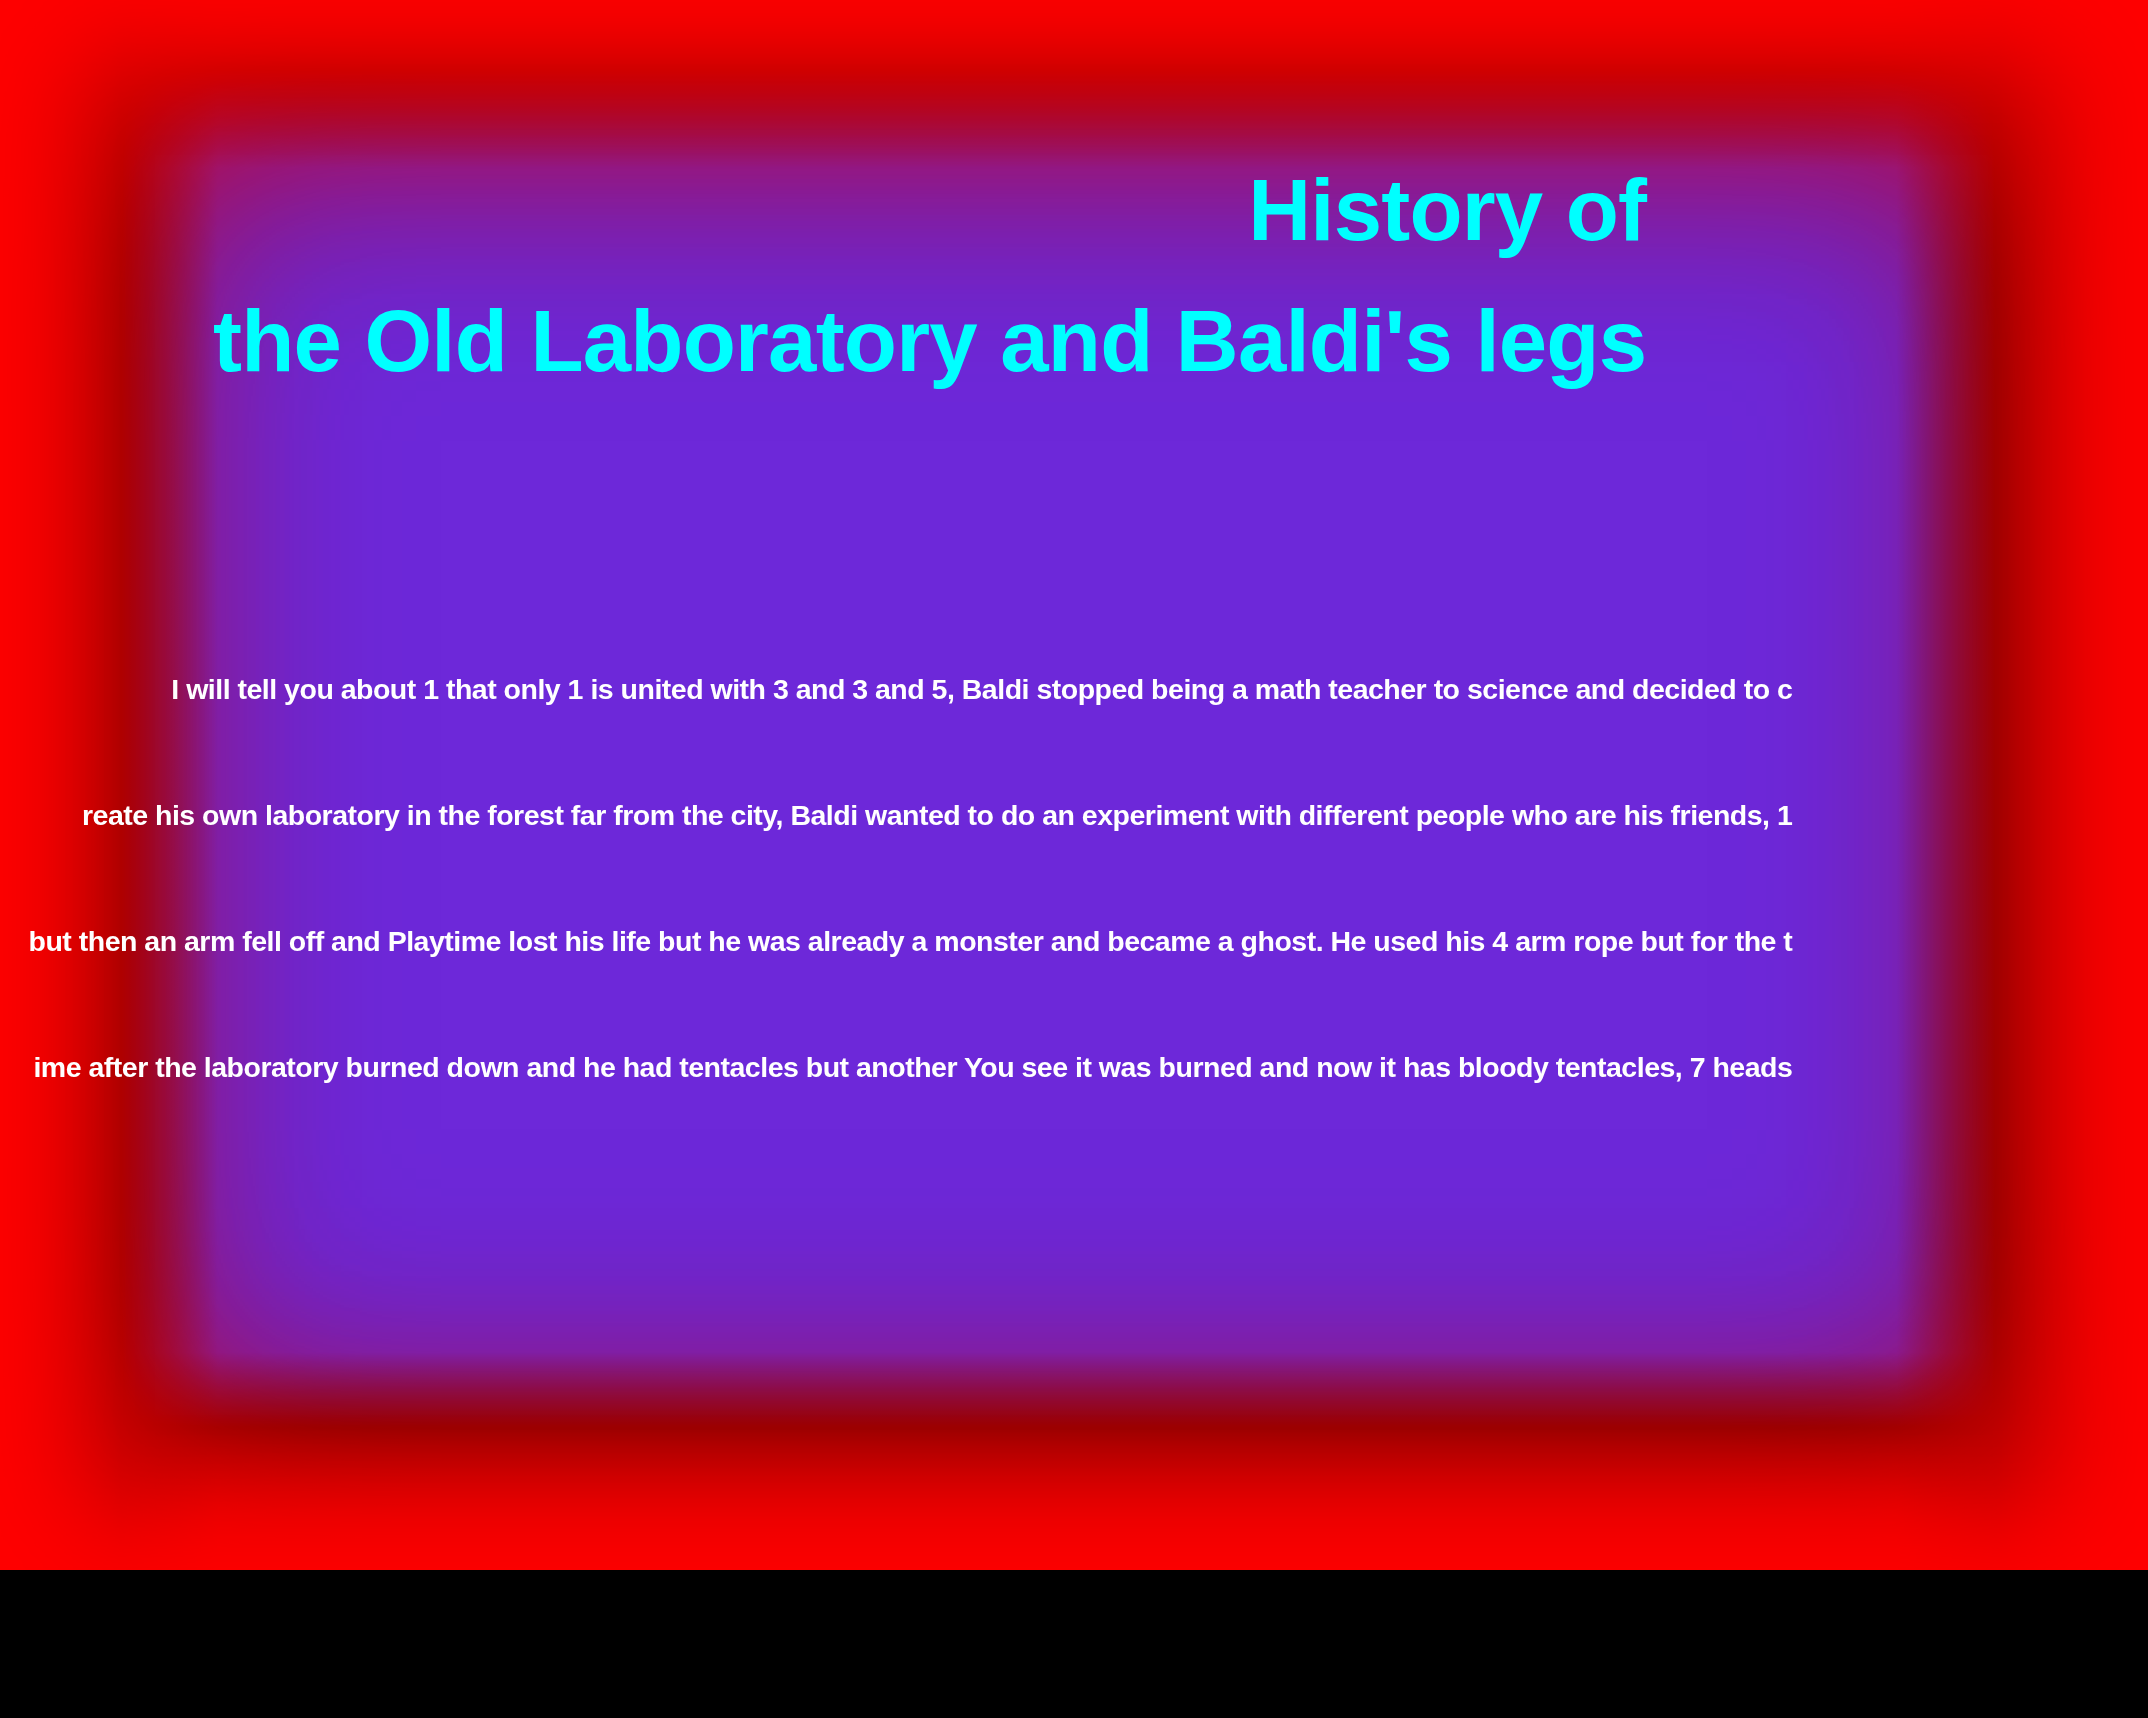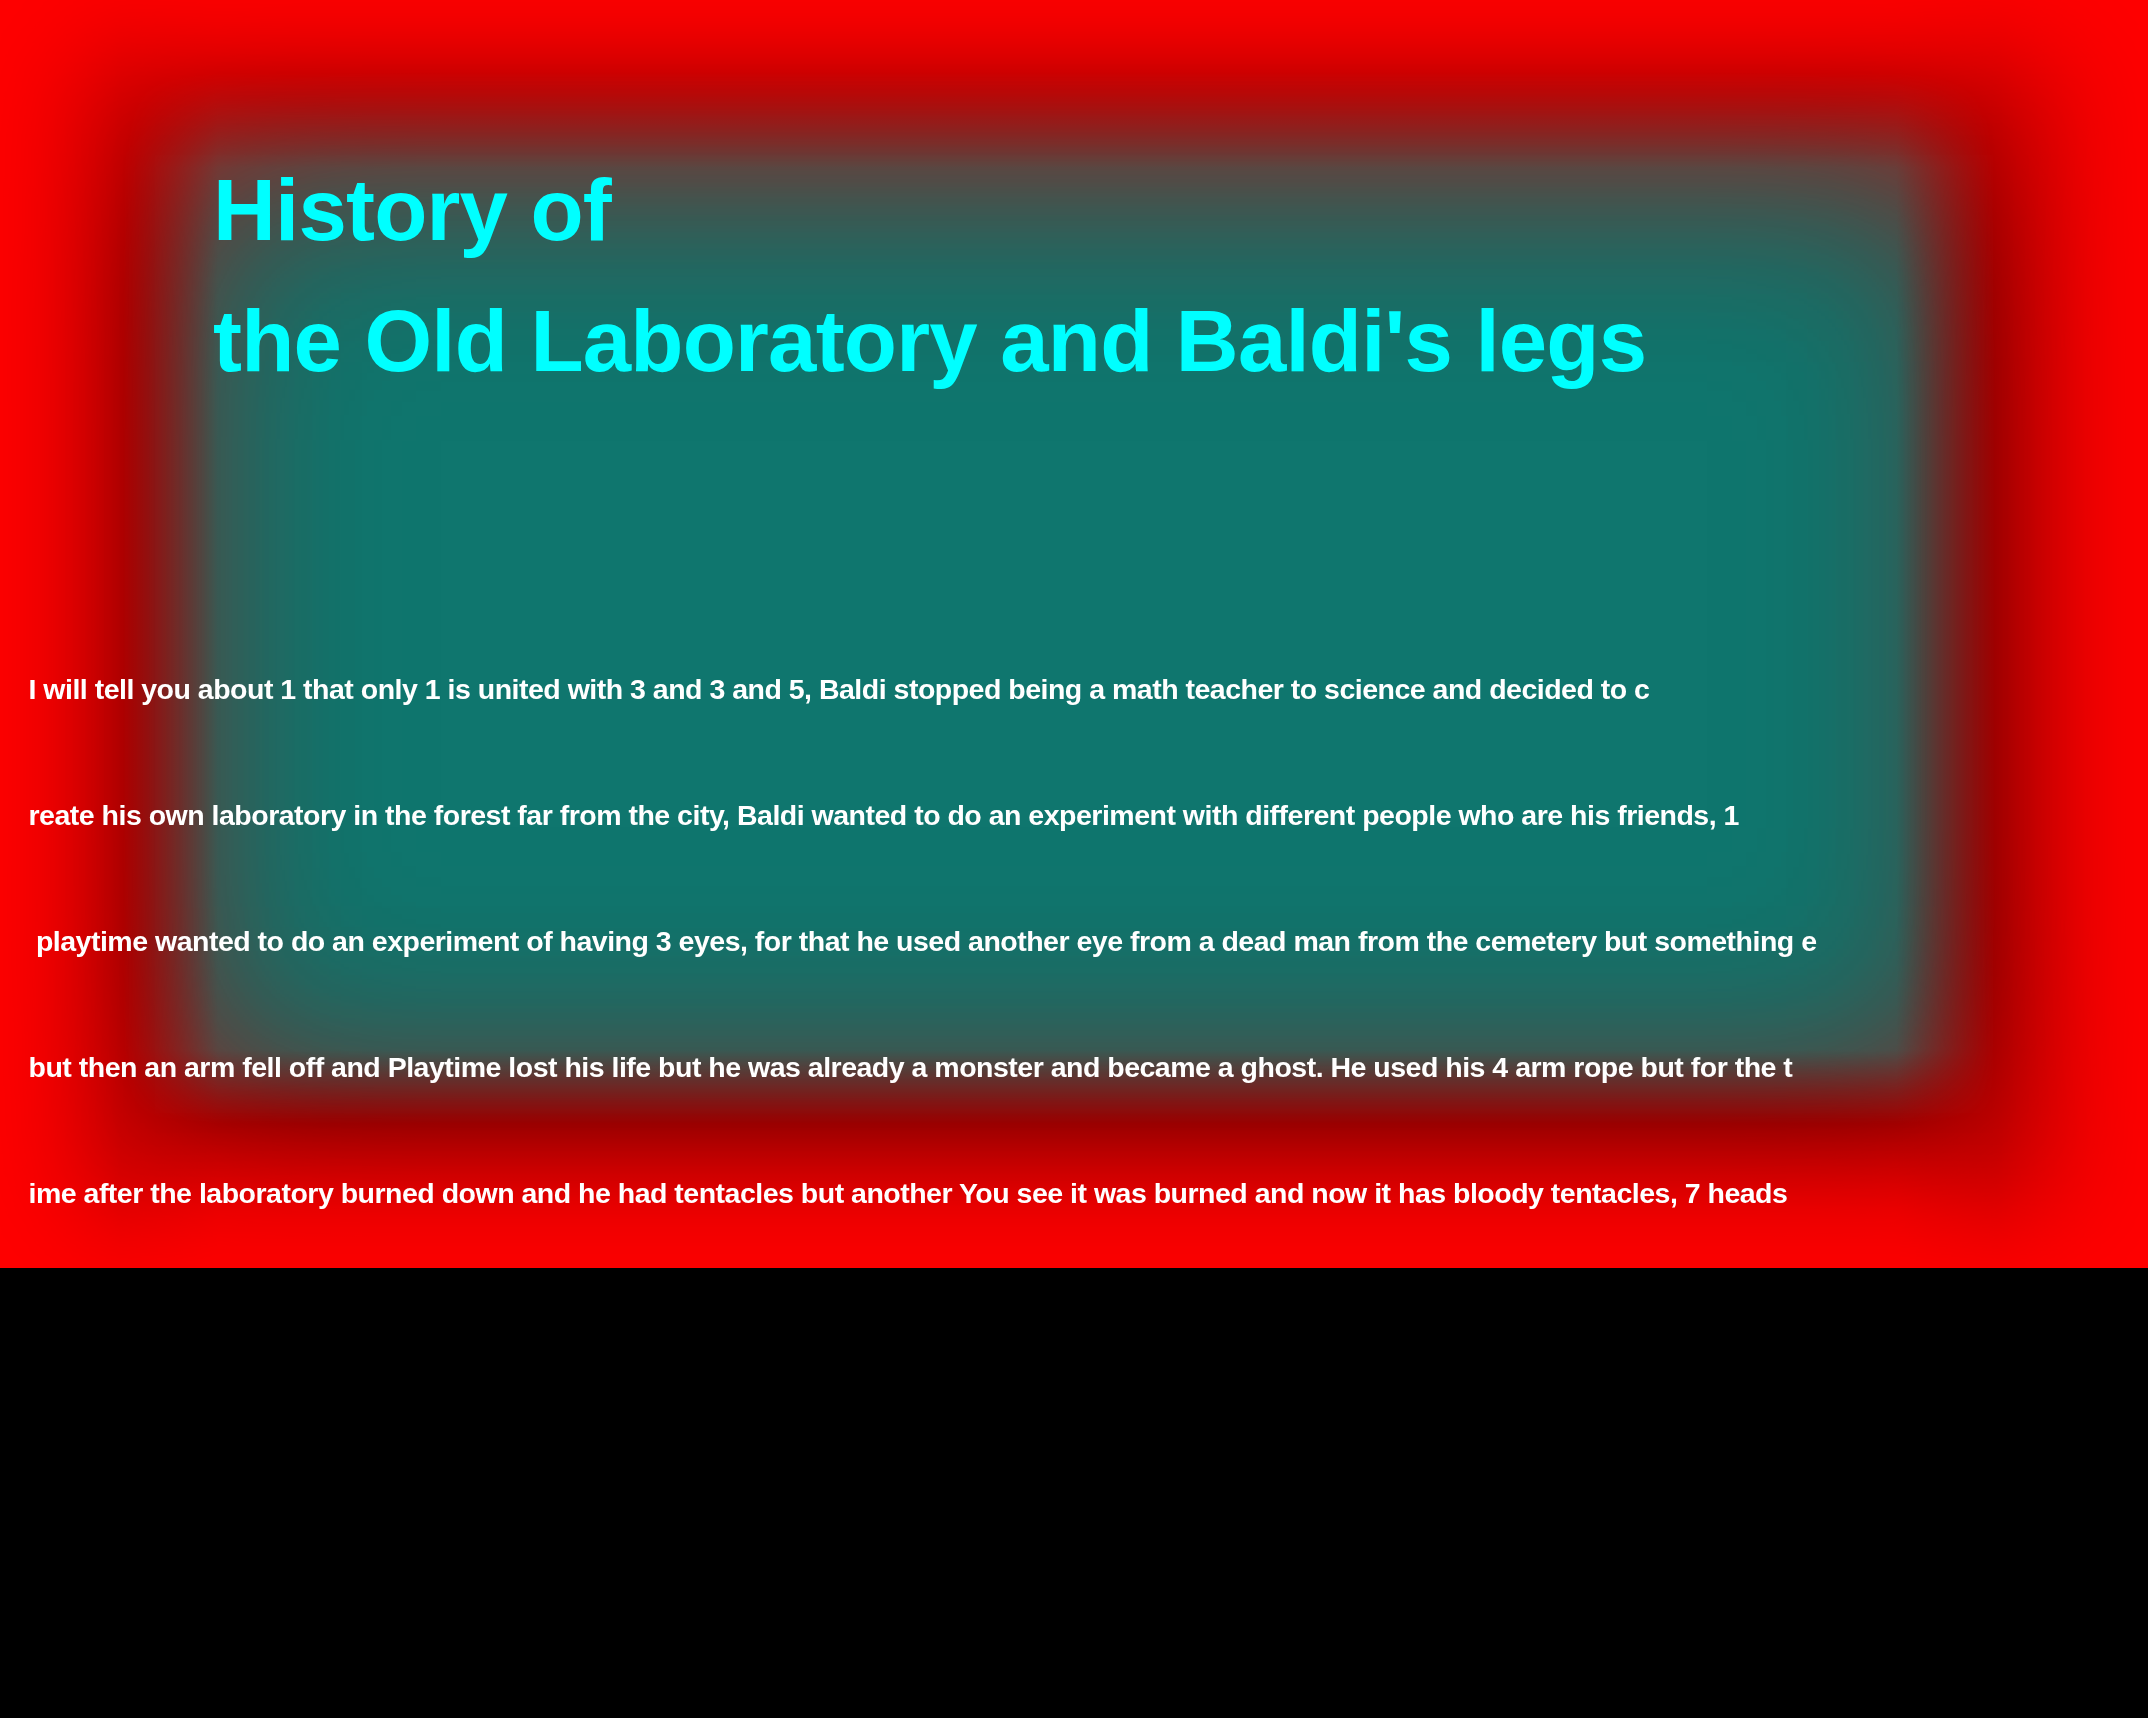--- a/index.html
+++ b/index.html
@@ -6,23 +6,24 @@
       margin: 0;
       padding: 0;
       width: 2148px;
       height: 1718px;
       overflow: hidden;
       background: #000;
     }
     .slide {
       position: relative;
       width: 2148px;
-      height: 1268px;
-      background: #0f766e;
+      height: 1570px;
+      background: #6d28d9;
       overflow: hidden;
+      text-align: right;
     }
     
     .frame {
       position: absolute;
       inset: 0;
       pointer-events: none;
       box-shadow:
         inset 0 0 101px 34px #ff0000,
         inset 0 0 218px 101px rgba(255,0,0,0.85),
         inset 0 0 352px 134px rgba(140,0,0,0.55);
@@ -87,21 +88,20 @@
   <div class="frame"></div>
 
   <h1 class="title">
     <span class="line">History of</span>
     <span class="line">the Old Laboratory and Baldi's legs</span>
   </h1>
 
   <div class="body">
     <span class="line">I will tell you about 1 that only 1 is united with 3 and 3 and 5, Baldi stopped being a math teacher to science and decided to c</span>
     <span class="line">reate his own laboratory in the forest far from the city, Baldi wanted to do an experiment with different people who are his friends, 1</span>
-    <span class="line"> playtime wanted to do an experiment of having 3 eyes, for that he used another eye from a dead man from the cemetery but something e</span>
     <span class="line">but then an arm fell off and Playtime lost his life but he was already a monster and became a ghost. He used his 4 arm rope but for the t</span>
     <span class="line">ime after the laboratory burned down and he had tentacles but another You see it was burned and now it has bloody tentacles, 7 heads</span>
     
     
     
     
     
     
     
     

